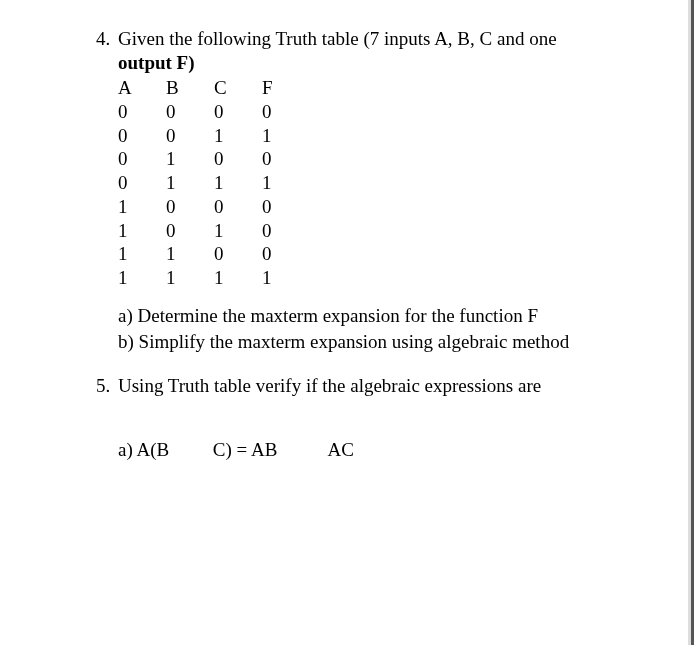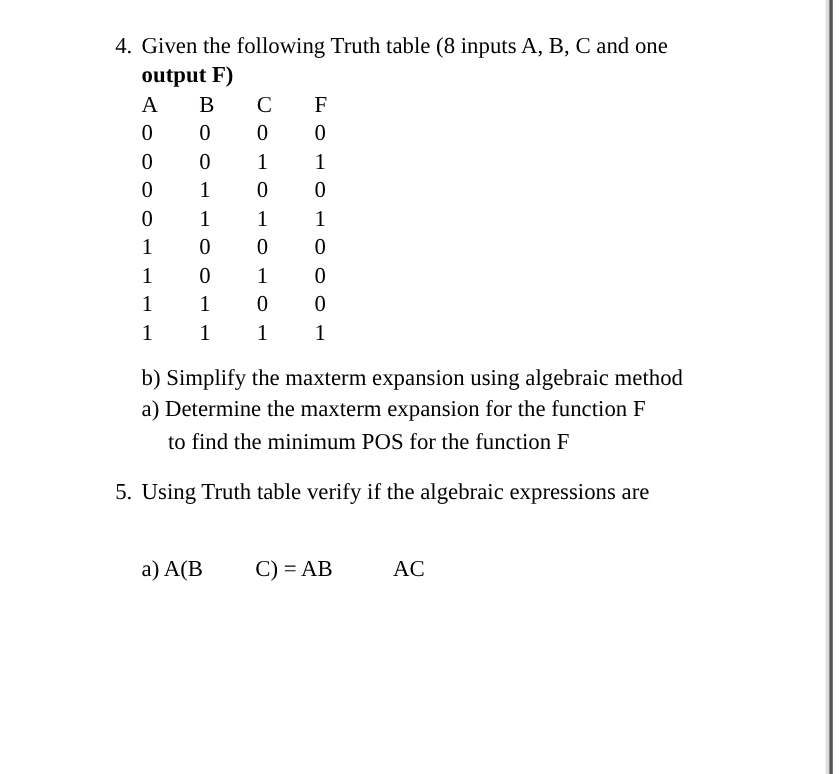--- a/index.html
+++ b/index.html
@@ -90,21 +90,21 @@
       background:#ddd;
     }
   </style>
 </head>
 <body>
 
 <div class="page">
 
   <div class="q-line">
     <div class="q-num">4.</div>
-    <div class="q-text">Given the following Truth table (8 inputs A, B, C and one</div>
+    <div class="q-text">Given the following Truth table (7 inputs A, B, C and one</div>
   </div>
   <div class="indent">output F)</div>
 
   <div class="truth-table">
     <div class="tt-row">
       <div class="tt-cell">A</div>
       <div class="tt-cell">B</div>
       <div class="tt-cell">C</div>
       <div class="tt-cell">F</div>
     </div>
@@ -151,23 +151,22 @@
       <div class="tt-cell">0</div>
     </div>
     <div class="tt-row">
       <div class="tt-cell">1</div>
       <div class="tt-cell">1</div>
       <div class="tt-cell">1</div>
       <div class="tt-cell">1</div>
     </div>
   </div>
 
+  <div class="sub-item">a) Determine the maxterm expansion for the function F</div>
   <div class="sub-item">b) Simplify the maxterm expansion using algebraic method</div>
-  <div class="sub-item">a) Determine the maxterm expansion for the function F</div>
-  <div class="sub-cont">to find the minimum POS for the function F</div>
 
   <div class="gap"></div>
 
   <div class="q-line">
     <div class="q-num">5.</div>
     <div class="q-text">Using Truth table verify if the algebraic expressions are</div>
   </div>
 
   <div class="expr-line">
     <span class="expr-part" style="width:90px">a) A(B</span>

